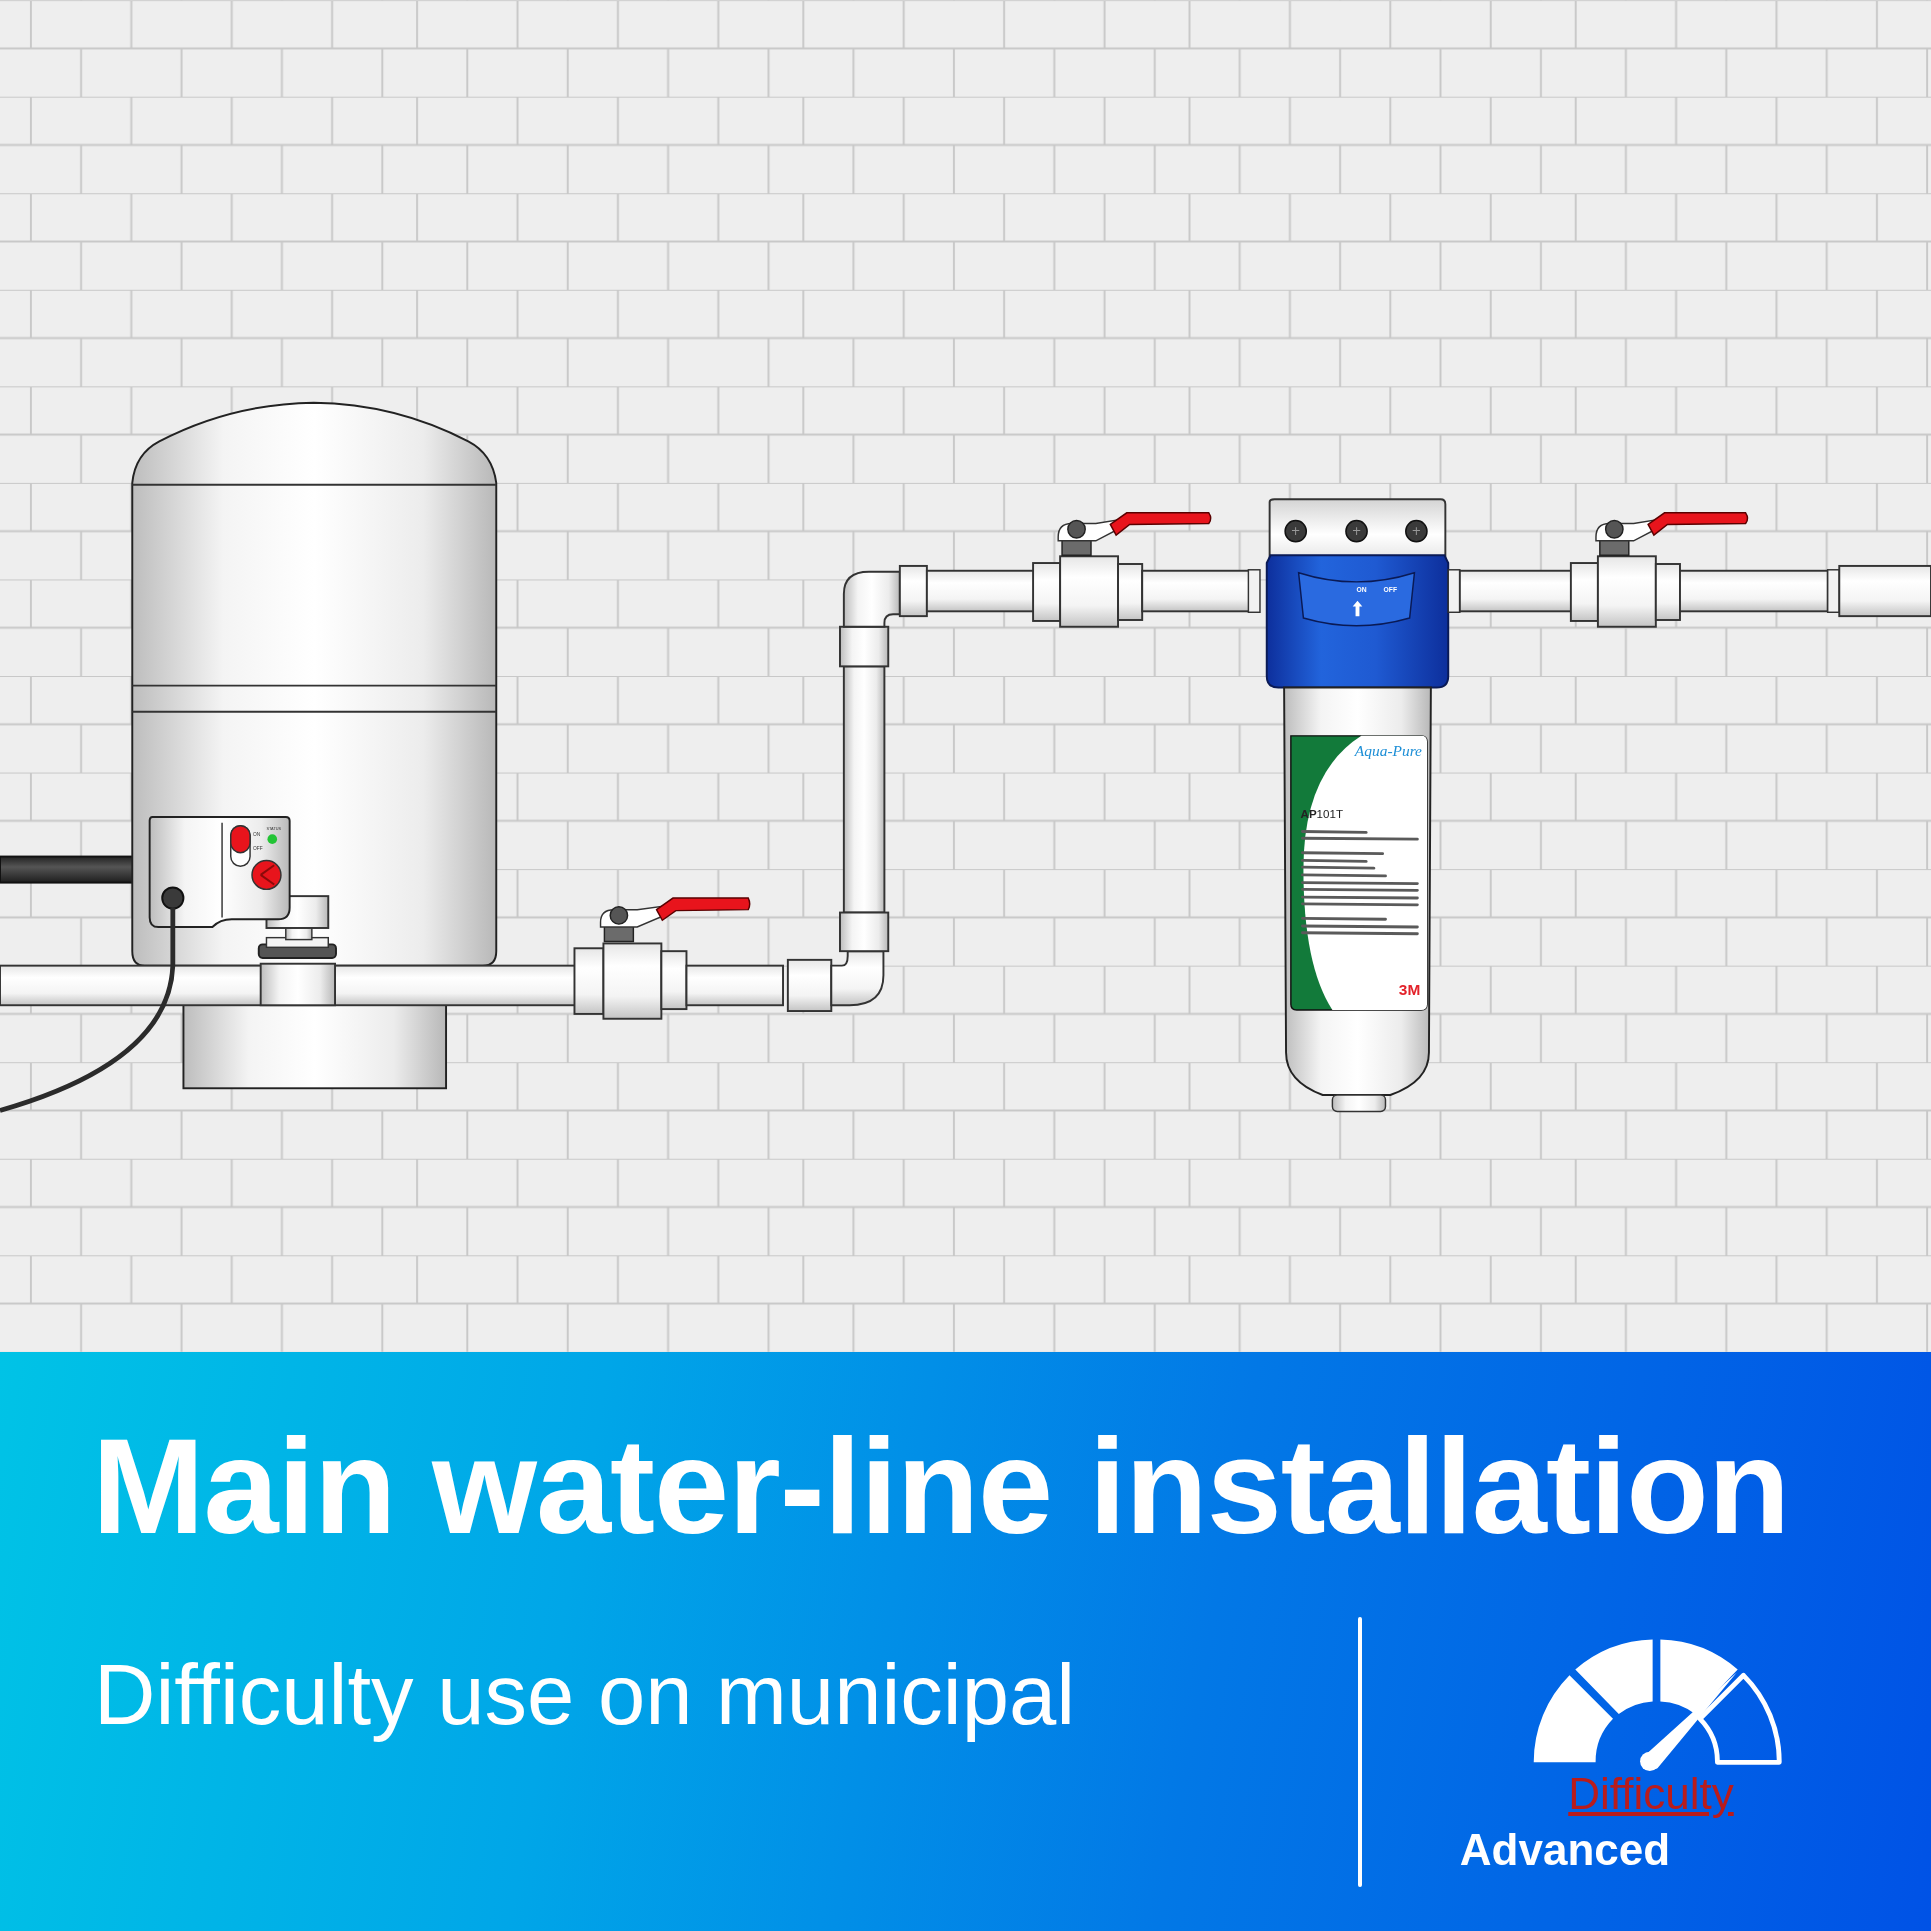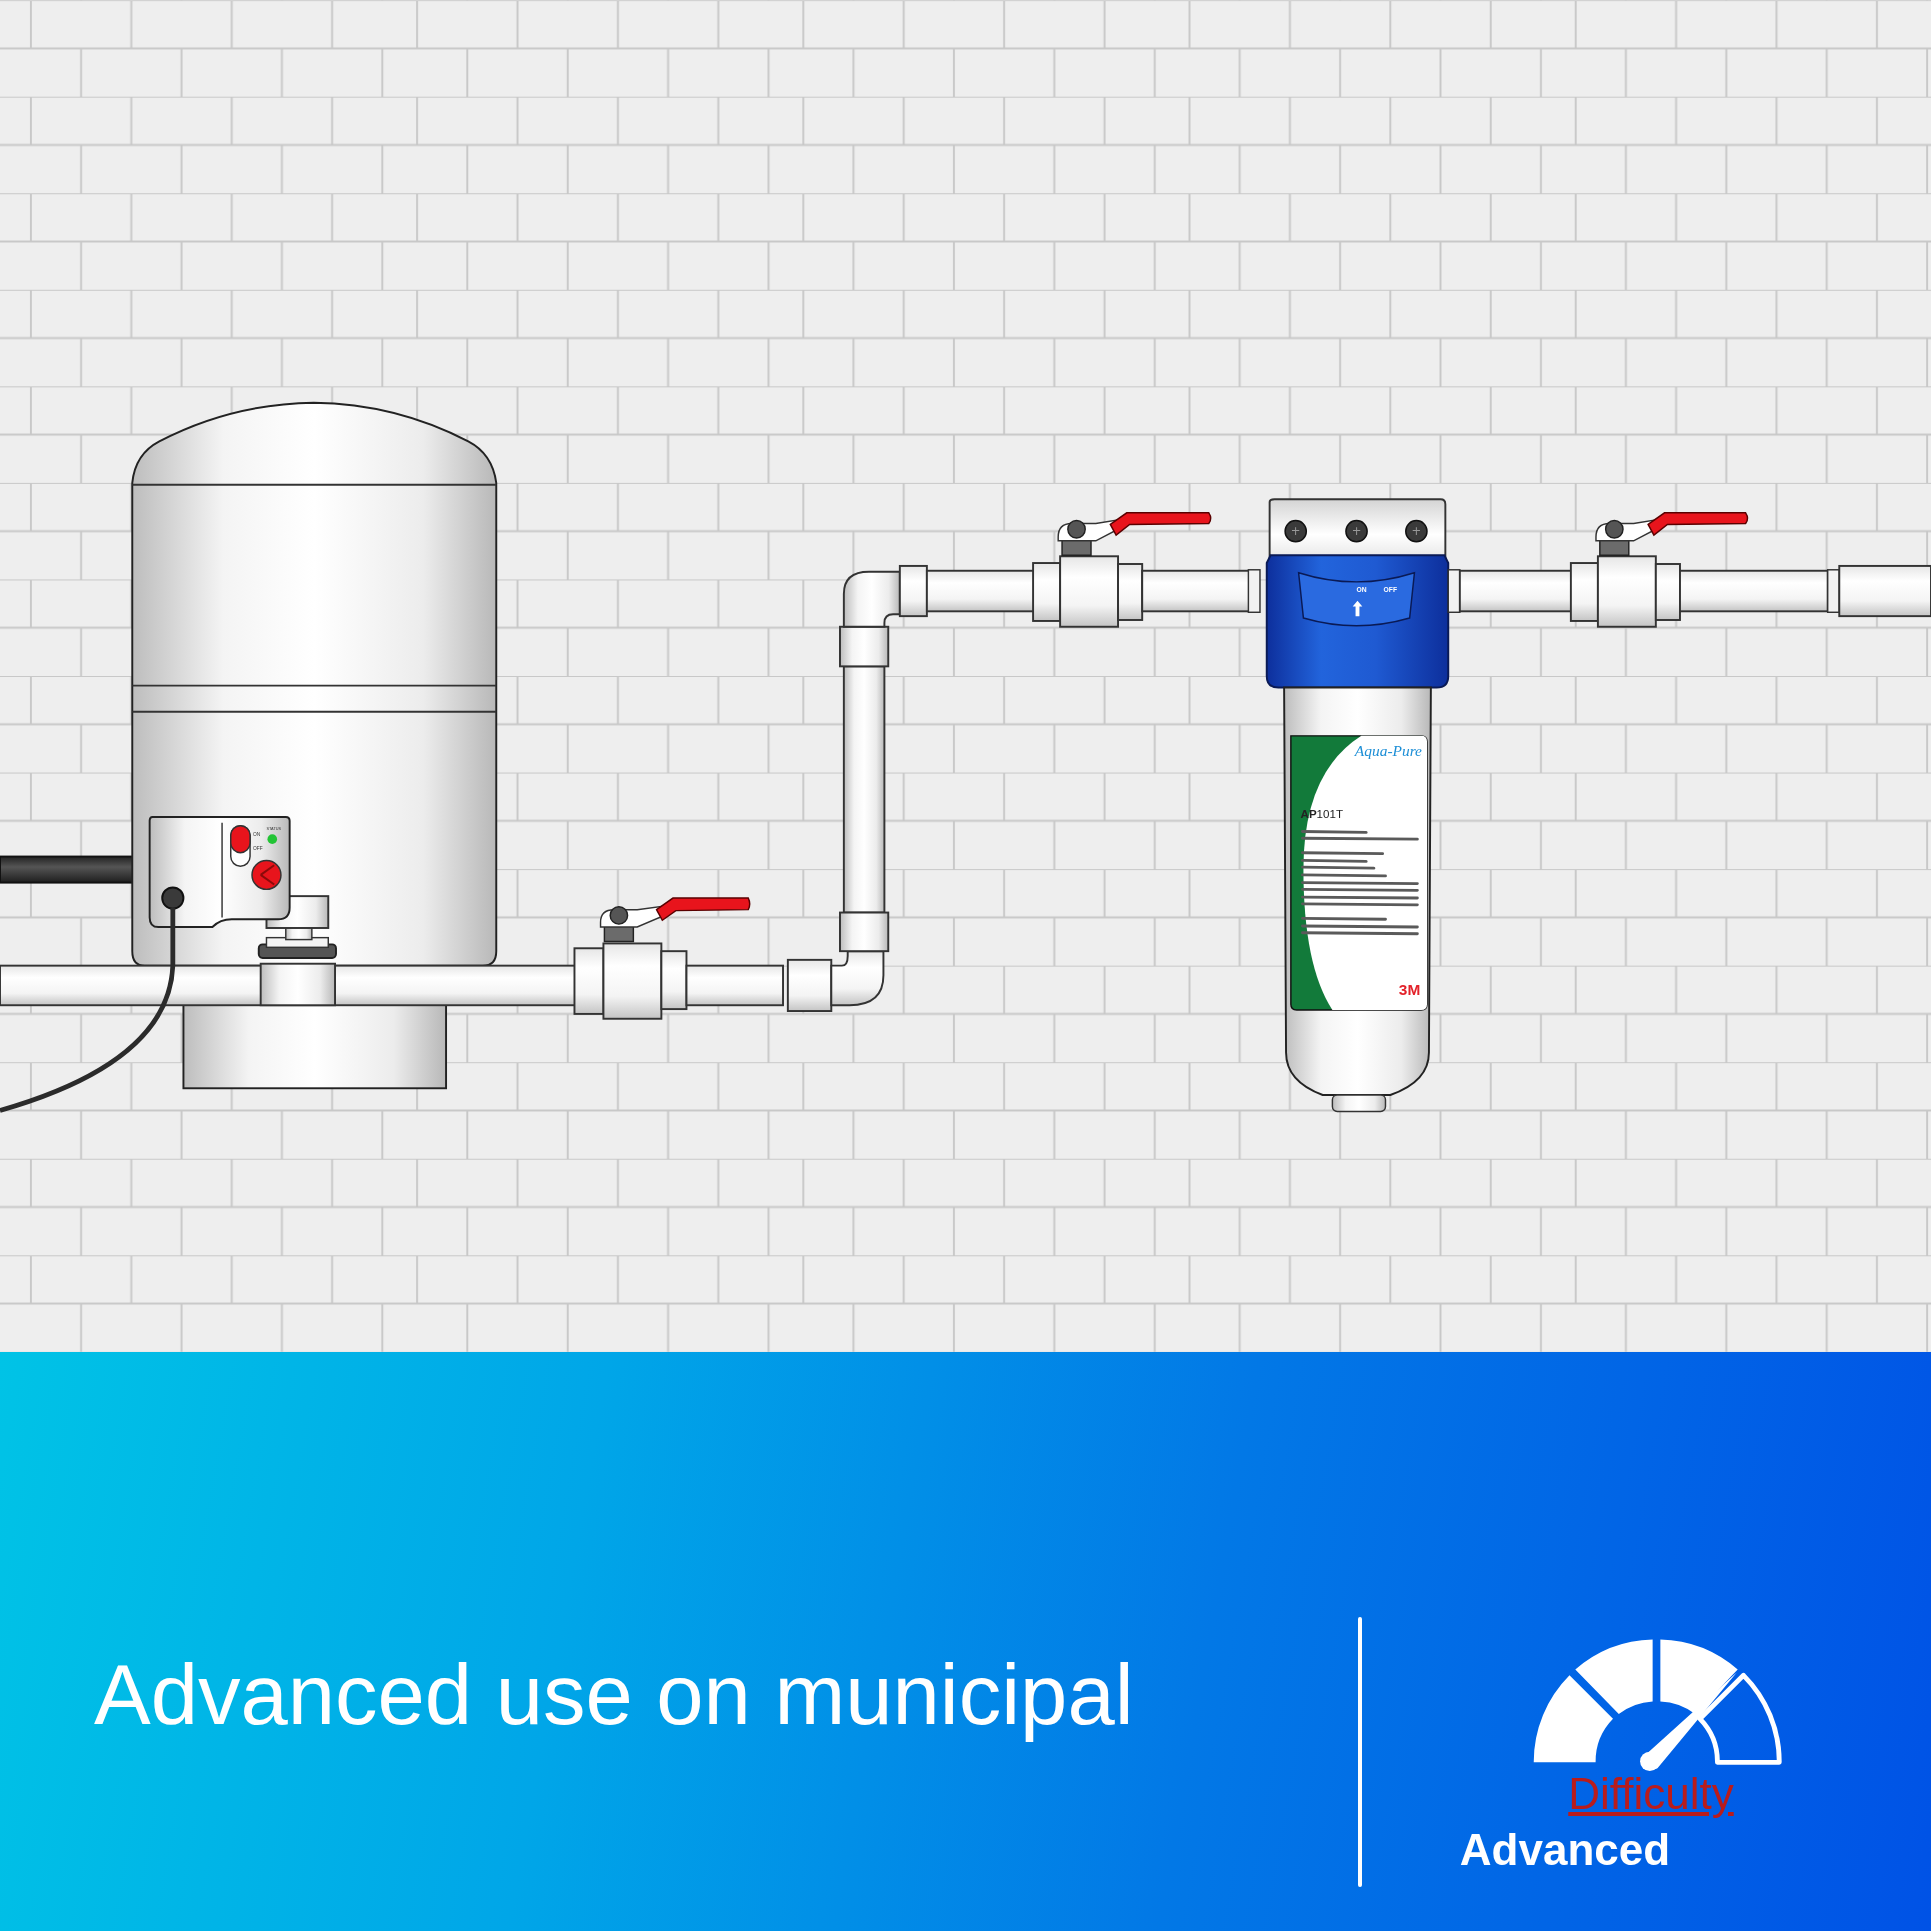--- a/index.html
+++ b/index.html
@@ -188,23 +188,24 @@
       <circle cx="1672" cy="548" r="9" fill="#555" stroke="#222" stroke-width="1.5"></circle>
       <path d="M1707,543 L1724,531 L1808,531 Q1812,537 1808,542 L1727,543 L1713,554 Z" fill="#e8141c" stroke="#5a0000" stroke-width="1.5"></path>
     </g>
     <rect x="1740" y="591" width="153" height="42" fill="url(#pipeV)" stroke="#333" stroke-width="2"></rect>
     <rect x="1893" y="590" width="12" height="44" fill="#f2f2f2" stroke="#333" stroke-width="1.5"></rect>
     <rect x="1905" y="586" width="95" height="52" fill="url(#pipeV)" stroke="#333" stroke-width="2"></rect>
   </svg>
 
   <div class="banner"></div>
 
+  <div class="title">Main water-line installation</div>
 
   <div class="subtitle">
-    <div>Advanced use on municipal</div>
+    <div>Difficulty use on municipal</div>
   </div>
 
   <div class="divider"></div>
 
   <svg class="gauge" viewBox="0 0 270 150" xmlns="http://www.w3.org/2000/svg">
 
     <path d="M8,140 A127,127 0 0 1 45,50 L90,95 A63,63 0 0 0 72,140 Z" fill="#ffffff"></path>
     <path d="M51,44 A127,127 0 0 1 131,13 L131,77 A63,63 0 0 0 96,90 Z" fill="#ffffff"></path>
     <path d="M139,13 A127,127 0 0 1 219,44 L175,90 A63,63 0 0 0 139,77 Z" fill="#ffffff"></path>
 

